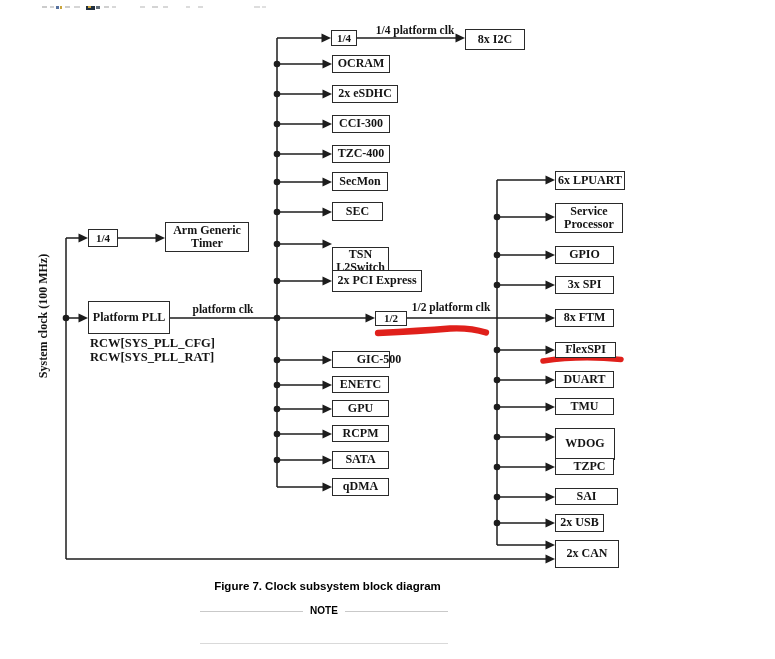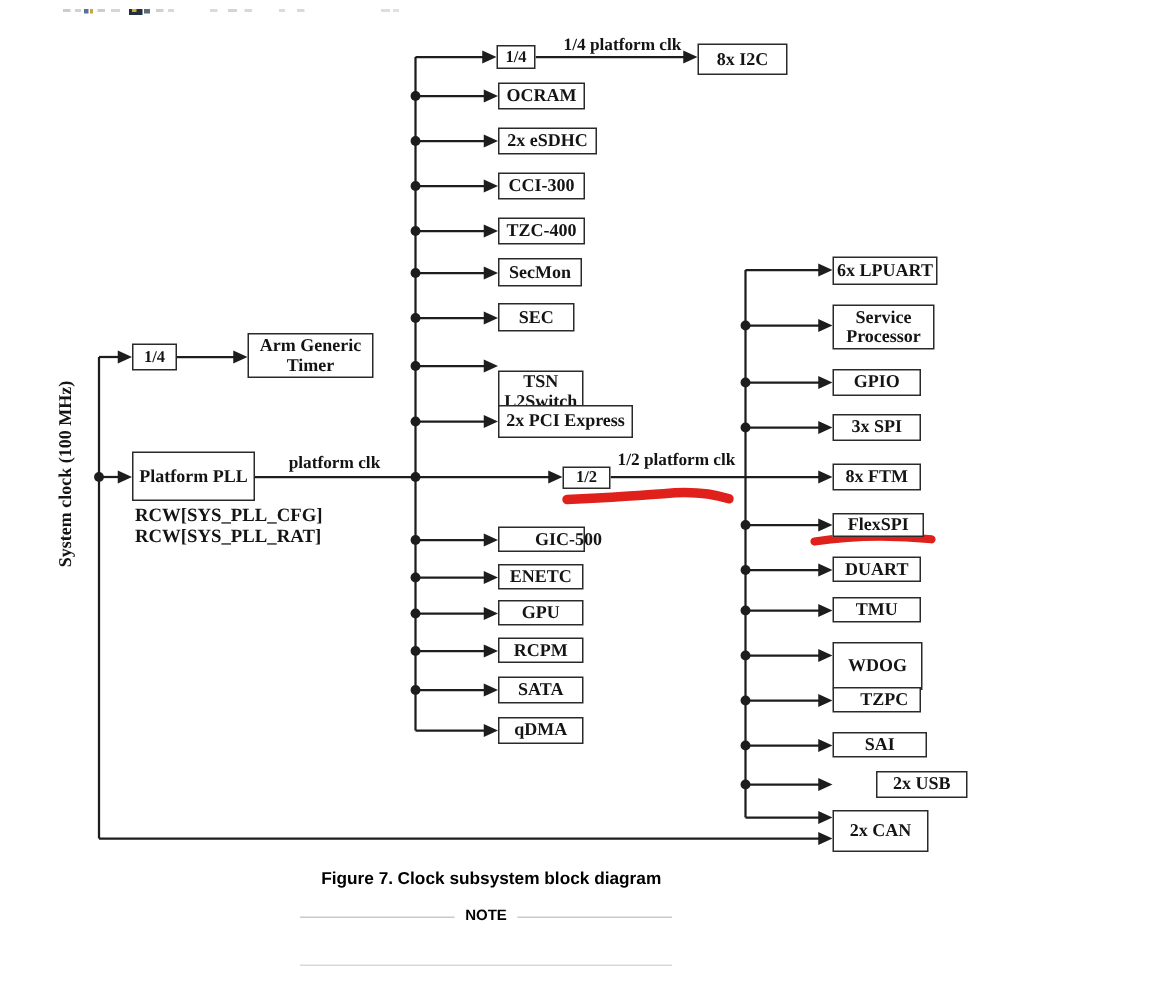--- a/index.html
+++ b/index.html
@@ -228,21 +228,21 @@
   </div>
   <div class="blk" style="left:555px;top:246px;width:59px;height:18px;">GPIO</div>
   <div class="blk" style="left:555px;top:276px;width:59px;height:18px;">3x SPI</div>
   <div class="blk" style="left:555px;top:309px;width:59px;height:18px;">8x FTM</div>
   <div class="blk" style="left:555px;top:342px;width:61px;height:16px;">FlexSPI</div>
   <div class="blk" style="left:555px;top:371px;width:59px;height:17px;">DUART</div>
   <div class="blk" style="left:555px;top:398px;width:59px;height:17px;">TMU</div>
   <div class="blk" style="left:555px;top:428px;width:60px;height:32px;">WDOG</div>
   <div class="blk" style="left:555px;top:458px;width:59px;height:17px;padding-left:10px;">TZPC</div>
   <div class="blk" style="left:555px;top:488px;width:63px;height:17px;">SAI</div>
-  <div class="blk" style="left:555px;top:514px;width:61px;height:18px;margin-left:29px;">2x USB</div>
+  <div class="blk" style="left:555px;top:514px;width:49px;height:18px;">2x USB</div>
   <div class="blk" style="left:555px;top:540px;width:64px;height:28px;">2x CAN</div>
 
   <div id="figure-caption">
     <span class="cap-num">Figure 7.</span><span>Clock subsystem block diagram</span>
   </div>
   <div id="note-head">
     <span>NOTE</span>
   </div>
   <div id="note-bottom-rule"></div>
 

